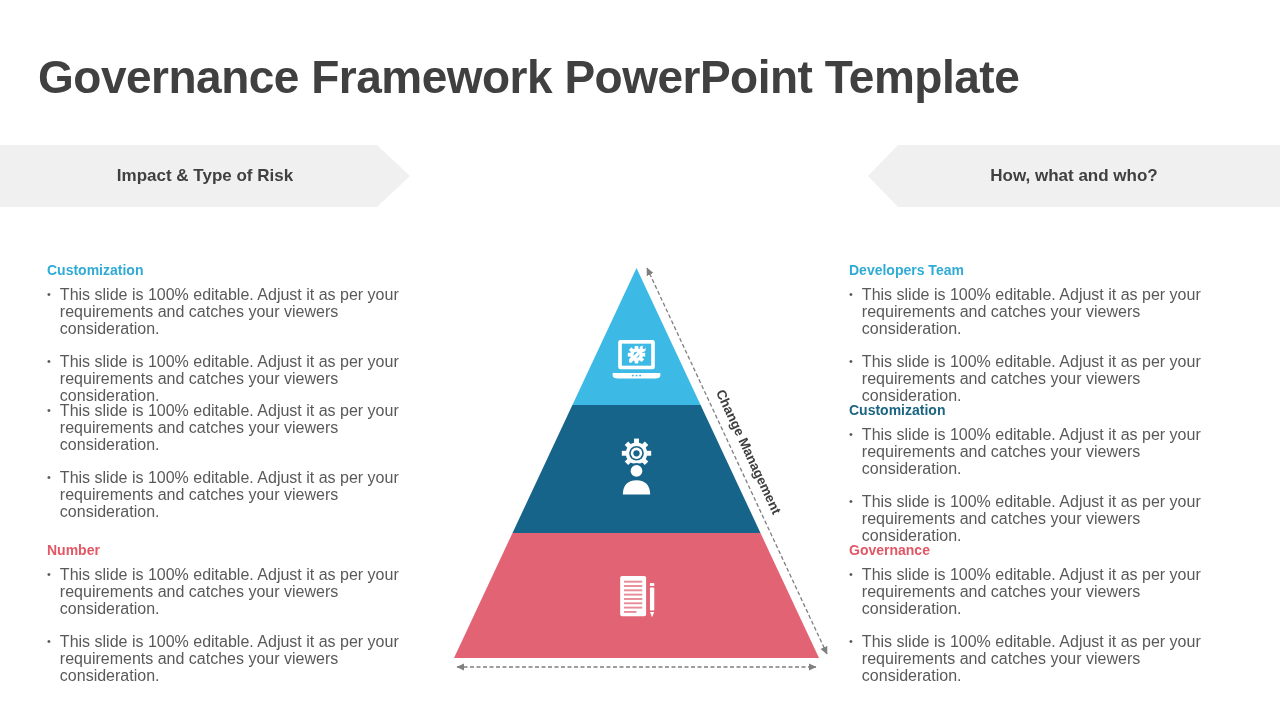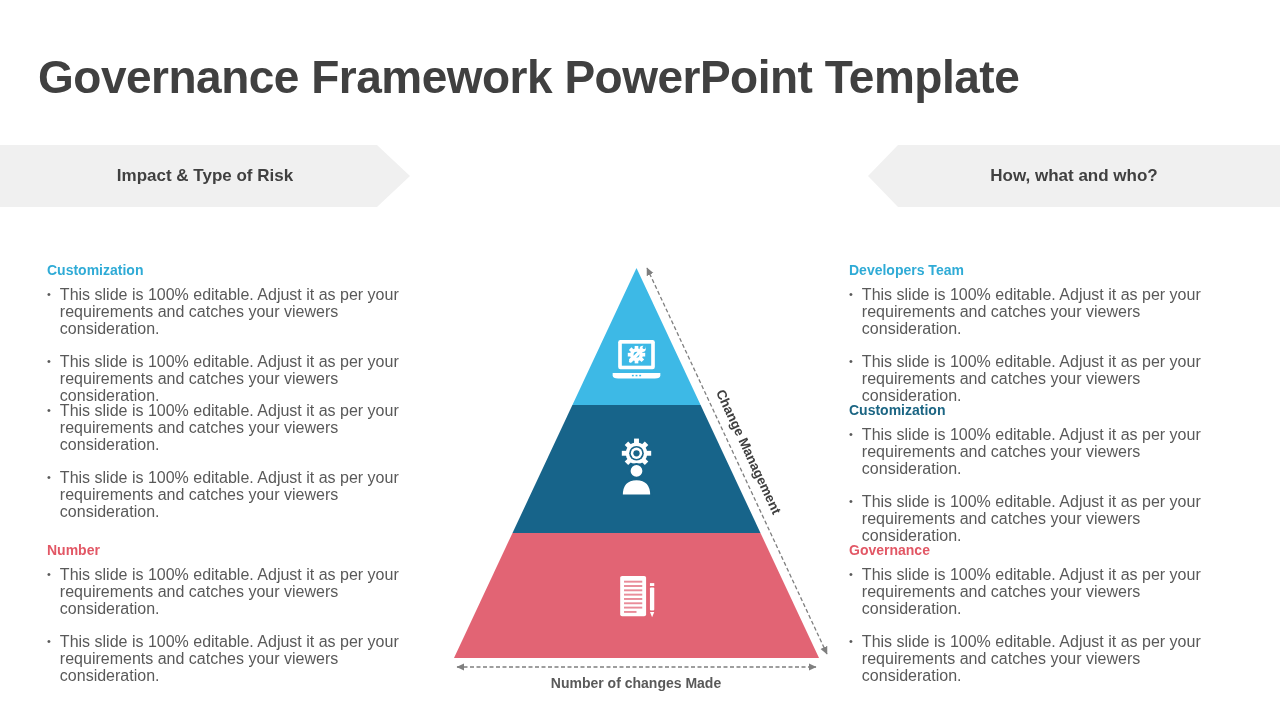--- a/index.html
+++ b/index.html
@@ -240,15 +240,14 @@
     <defs>
       <marker id="arrowhead" viewBox="0 0 10 10" refX="7.5" refY="5" markerWidth="7.5" markerHeight="7.5" orient="auto-start-reverse">
         <path d="M0,1.2 L8,5 L0,8.8 Z" fill="#7f7f7f"></path>
       </marker>
     </defs>
     <line x1="827" y1="654" x2="647" y2="268" stroke="#7f7f7f" stroke-width="1.3" stroke-dasharray="4 2.5" marker-start="url(#arrowhead)" marker-end="url(#arrowhead)"></line>
     <line x1="457" y1="667" x2="816" y2="667" stroke="#7f7f7f" stroke-width="1.3" stroke-dasharray="4 2.5" marker-start="url(#arrowhead)" marker-end="url(#arrowhead)"></line>
   </svg>
 
   <div class="side-label">Change Management</div>
-  <div class="bottom-label">Number of changes Made</div>
 
 </div>
 
 </body></html>

